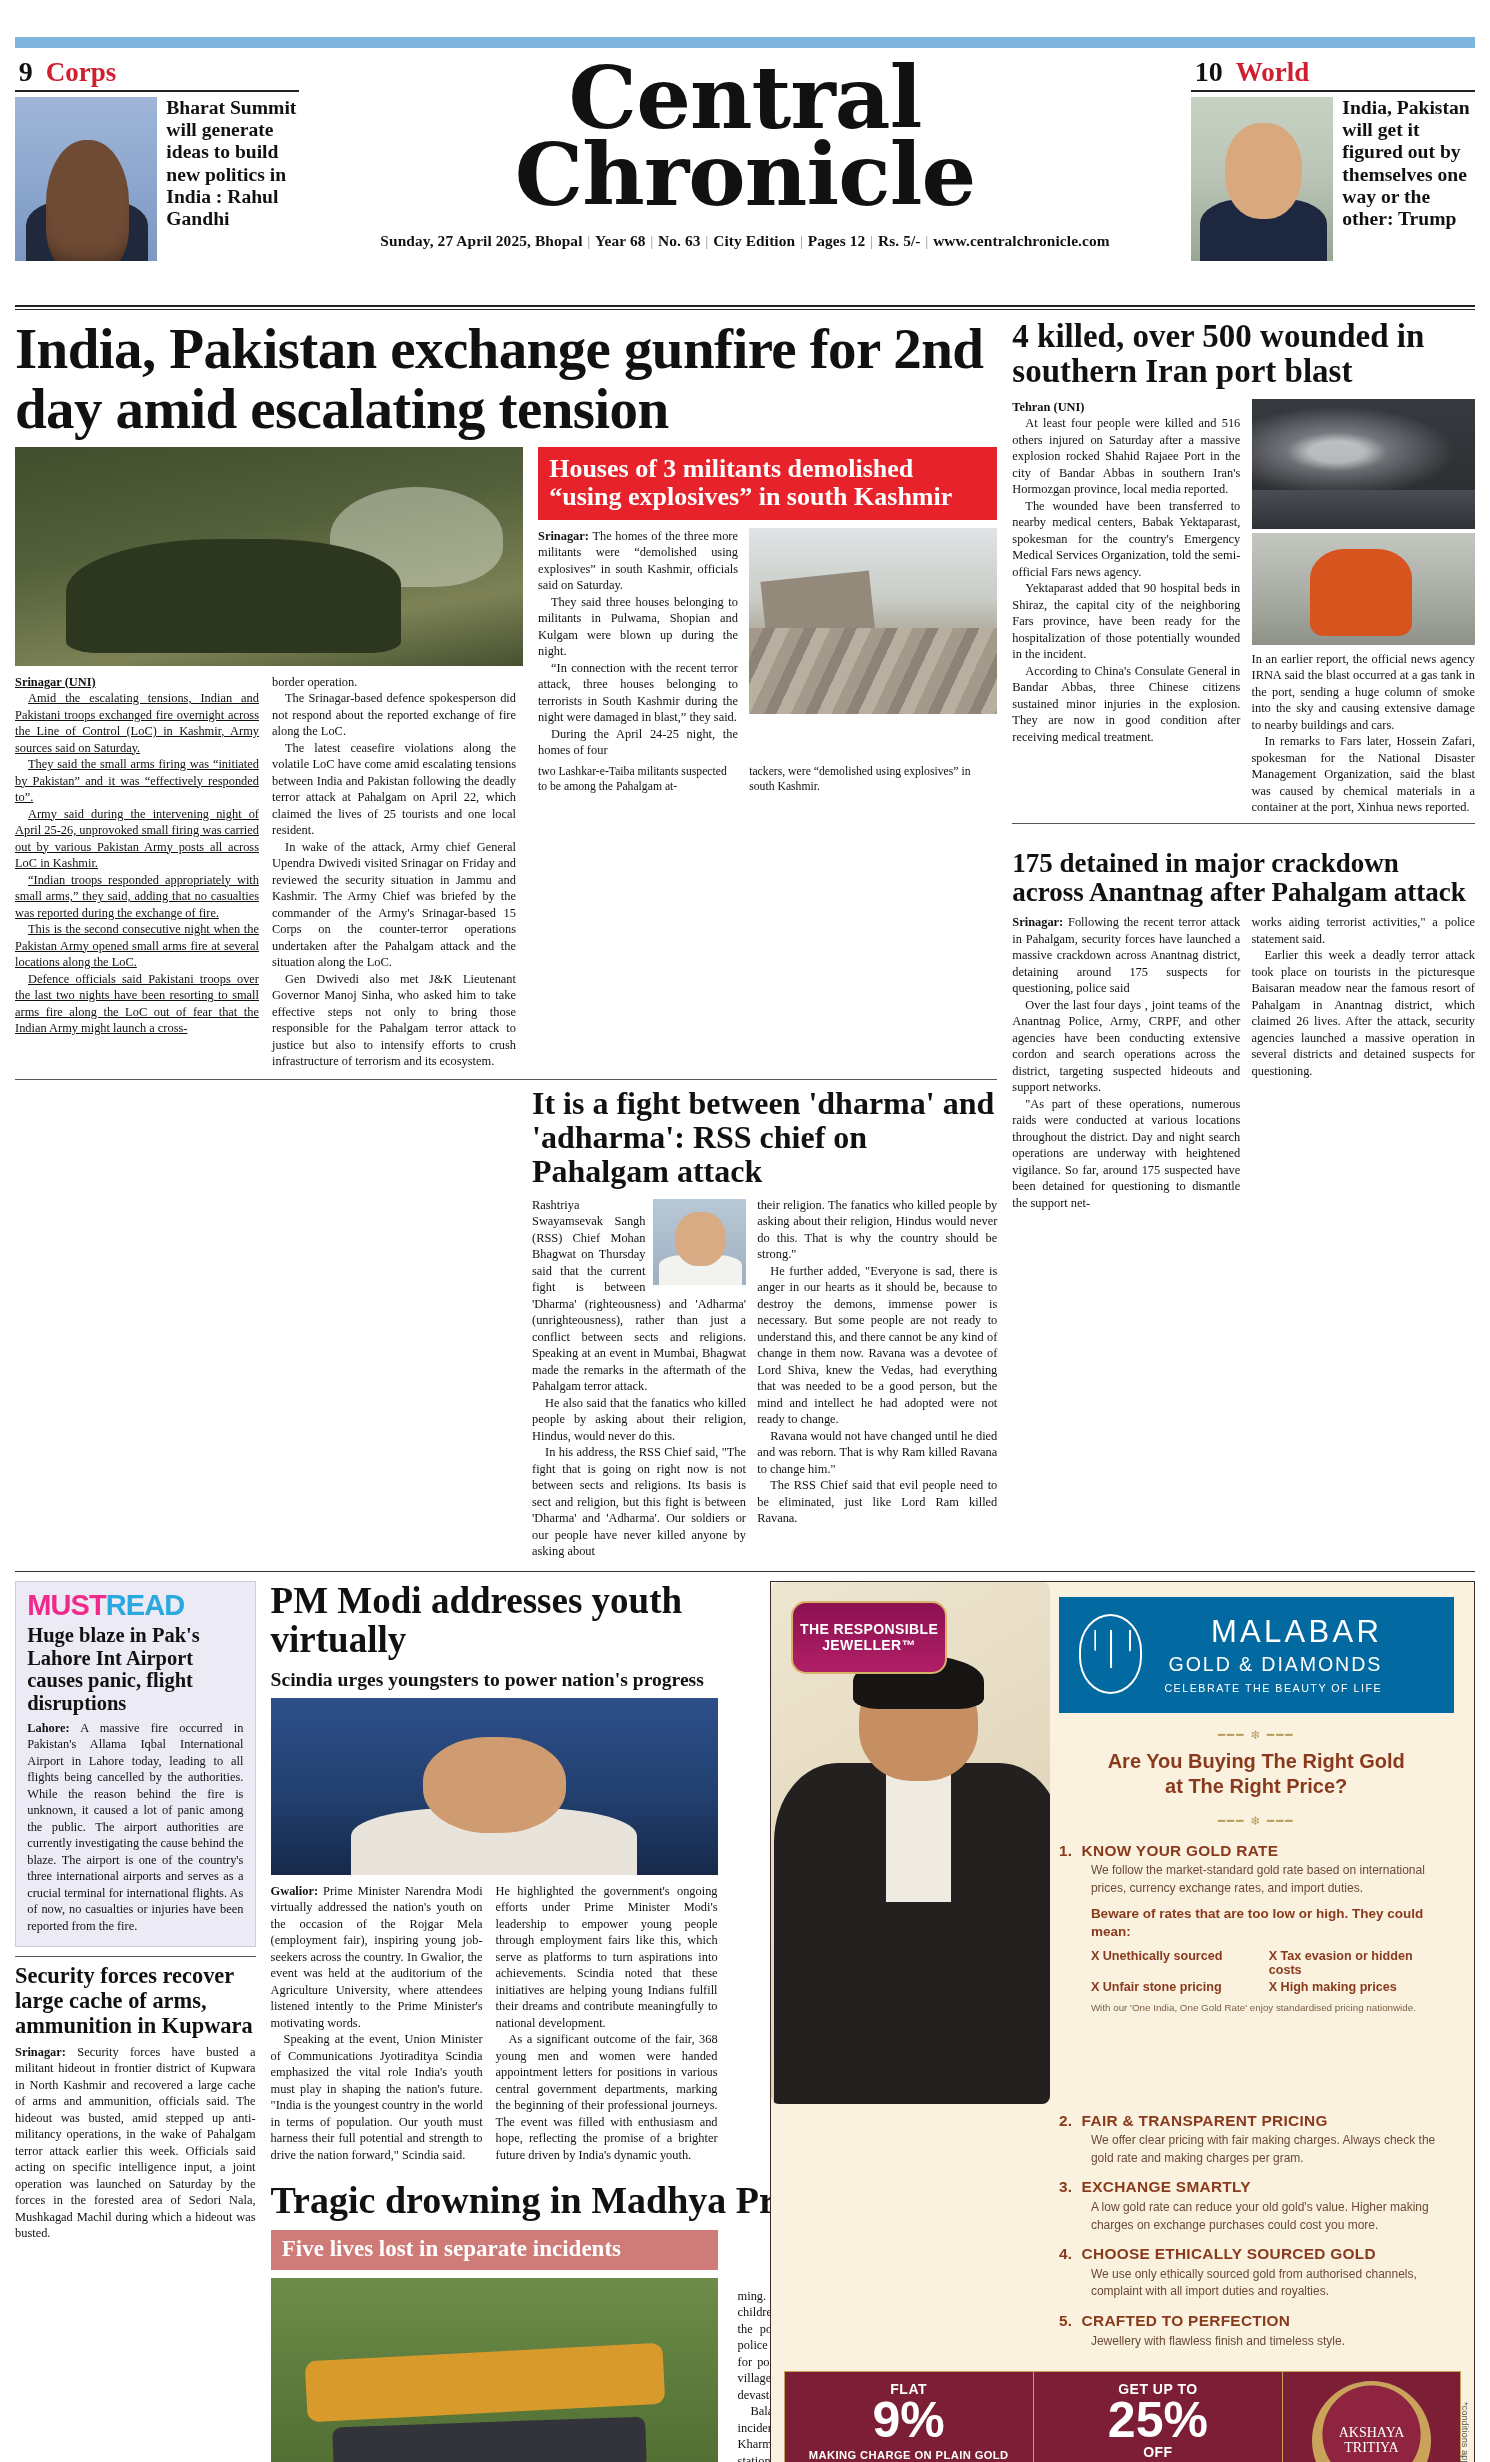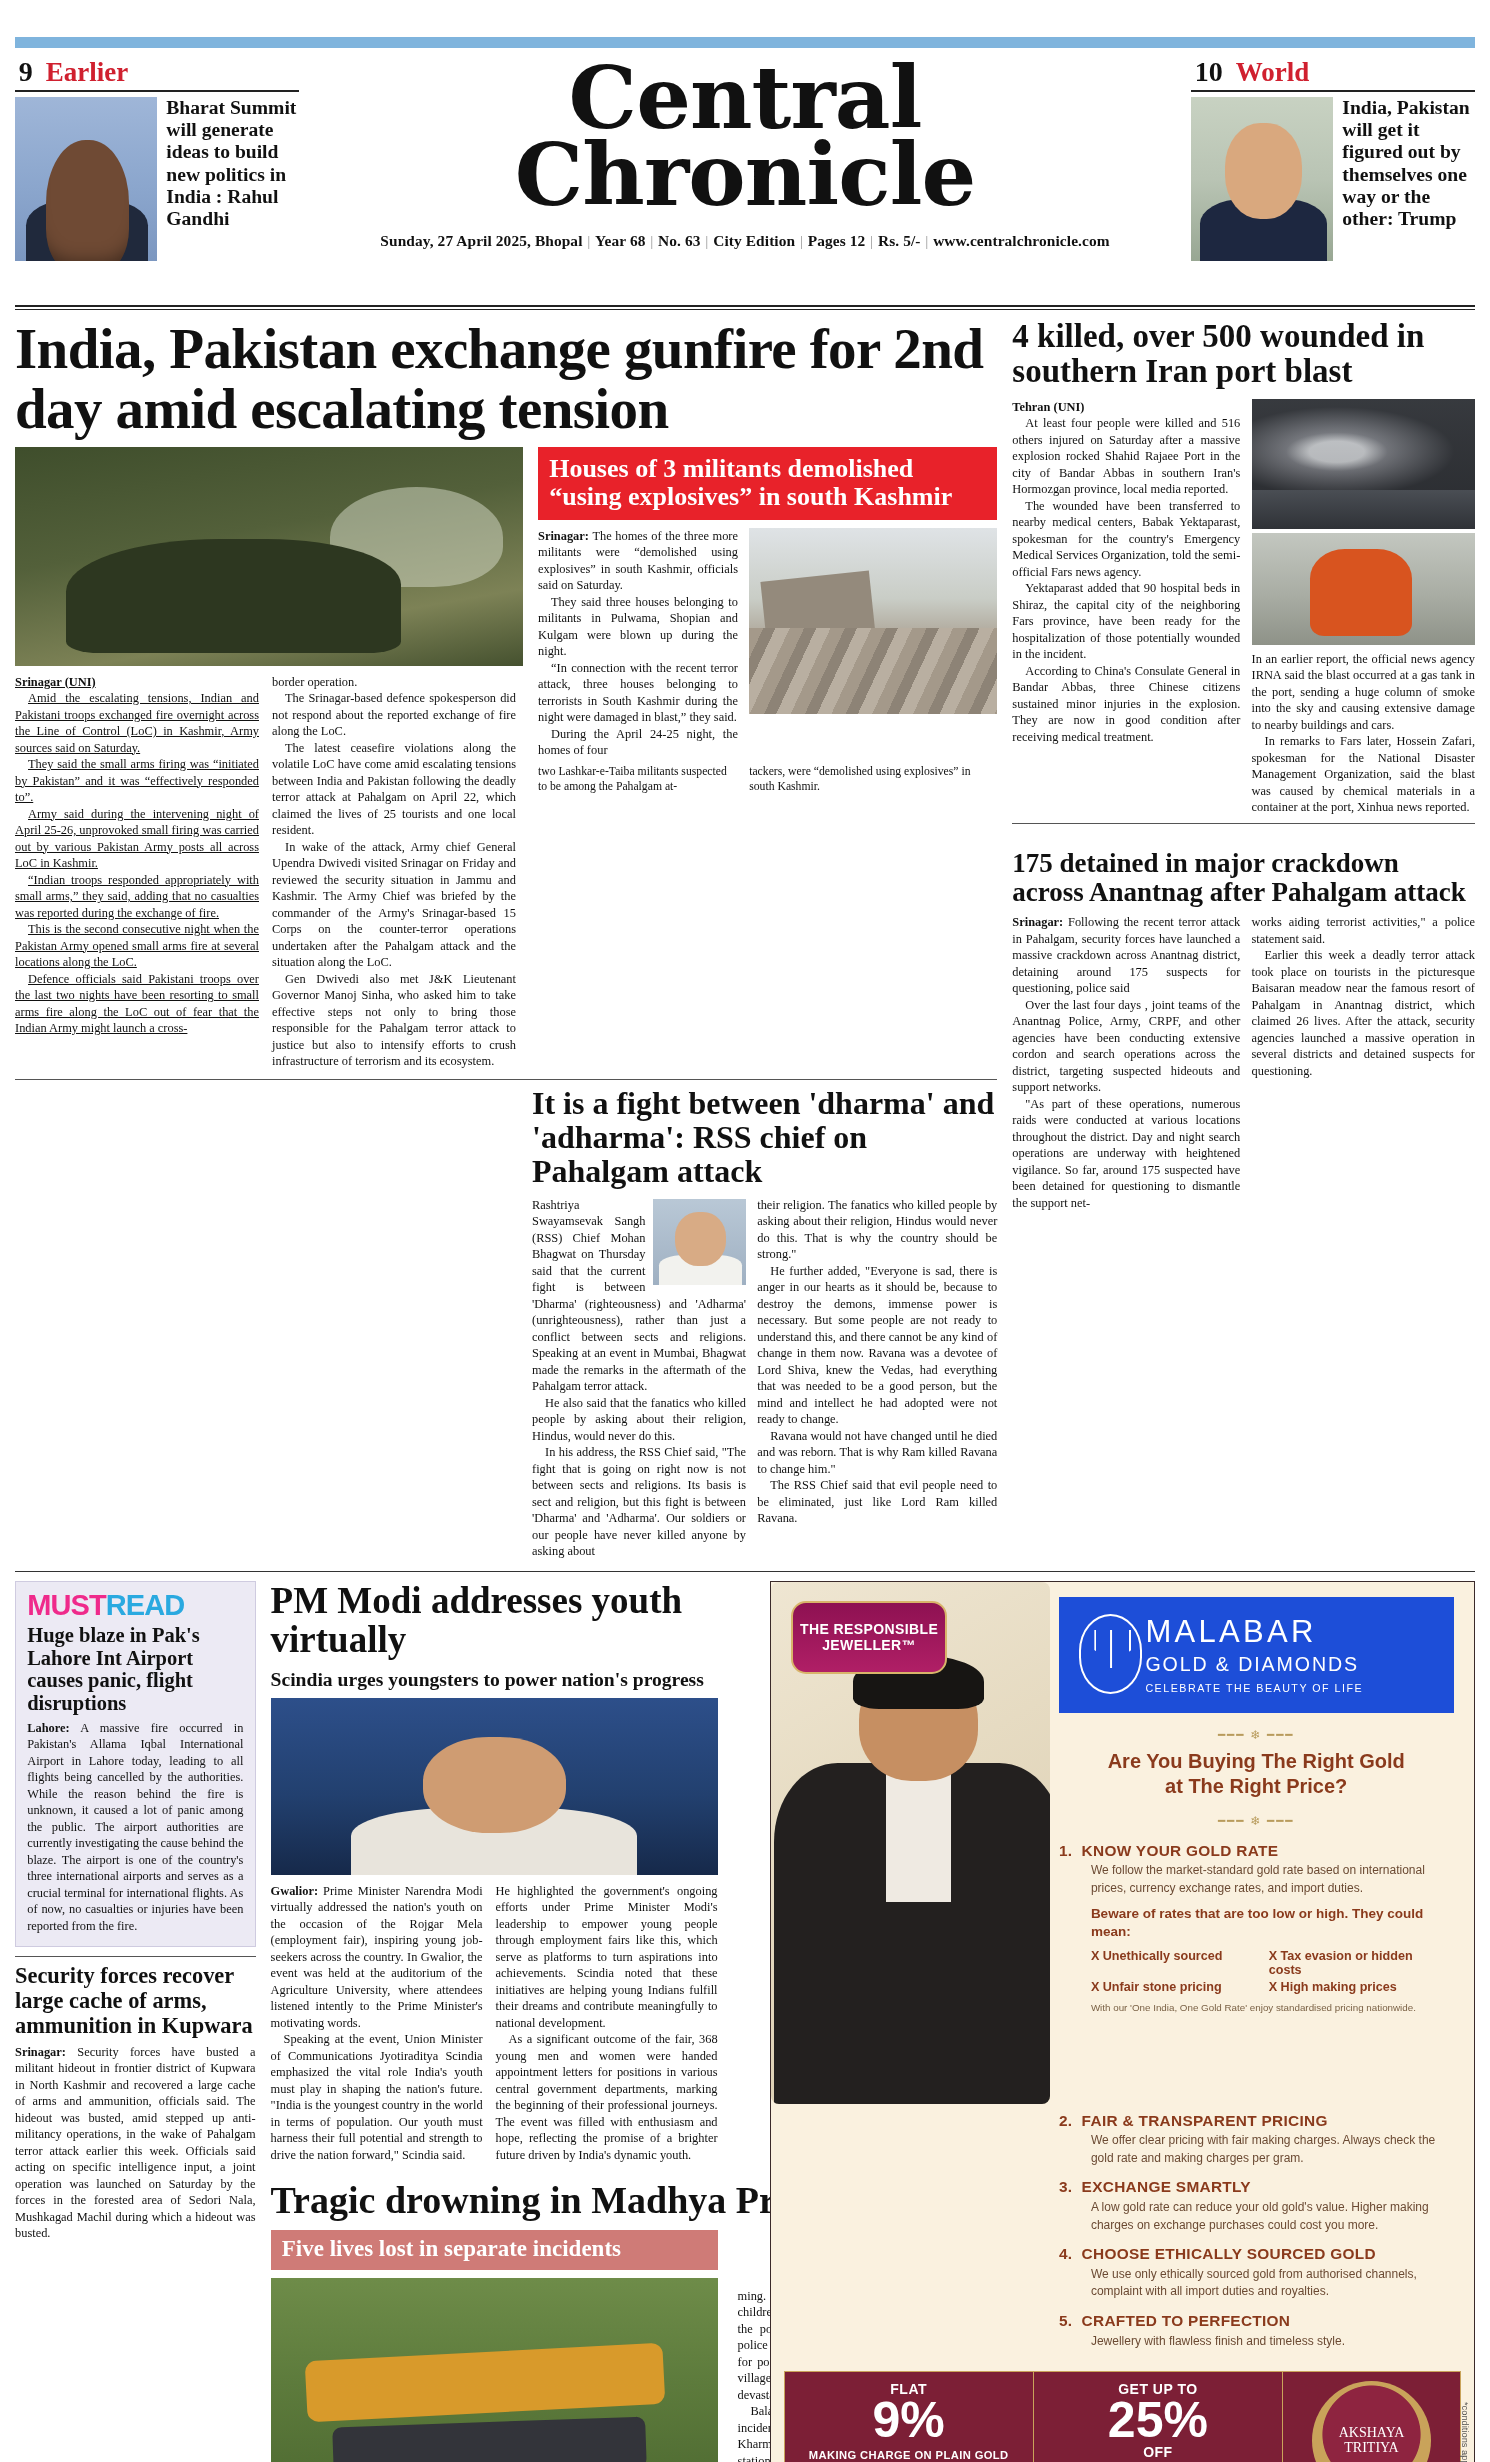--- a/index.html
+++ b/index.html
@@ -193,22 +193,22 @@
       background:#efeae2; }
   .ad-badge {
     position:absolute; left:20.5px; top:18.6px; width: 156px; height: 73px;
     border-radius: 15px; background: linear-gradient(180deg,#8e1152 0%, #b01f66 100%);
     border: 2.8px solid #d8b46a; color:#fff; display:flex; align-items:center; justify-content:center;
     text-align:center; font-family:"Liberation Sans", sans-serif; font-weight:bold;
     font-size: 14px; line-height:1.15; letter-spacing:0.4px; z-index: 4;
   }
   .ad-right { flex:1; padding: 15px 20.5px 9.3px 9.3px; }
   .ml-logo {
-    background: #1d4ed8; color:#fff; padding: 17px 20.5px 18.6px 20.5px;
-    display:flex; align-items:center; gap: 3px;
+    background: #0369a1; color:#fff; padding: 17px 20.5px 18.6px 20.5px;
+    display:flex; align-items:center; gap: 22px; text-align: right;
   }
   .ml-mark {
     width: 63px; height: 80px; border:2.8px solid #fff; border-radius: 50%/46%;
     position:relative; flex:0 0 63px;
   }
   .ml-mark:after {
     content:""; position:absolute; left:50%; top:18%; width:1.9px; height:50%;
     background:#fff; transform:translateX(-50%);
   }
   .ml-mark:before {
@@ -259,21 +259,21 @@
 
 <div class="page">
 
   <div class="topbar"></div>
 
   <div class="headrow">
 
     <div class="side-promo">
       <div class="promo-top">
         <span class="promo-num">9</span>
-        <span class="promo-sec">Earlier</span>
+        <span class="promo-sec">Corps</span>
       </div>
       <div class="promo-rule"></div>
       <div class="promo-body">
         <div class="promo-photo">
           <div class="ph ph-rahul"></div>
         </div>
         <div class="promo-text">Bharat Summit will generate ideas to build new politics in India : Rahul Gandhi</div>
       </div>
     </div>
 

